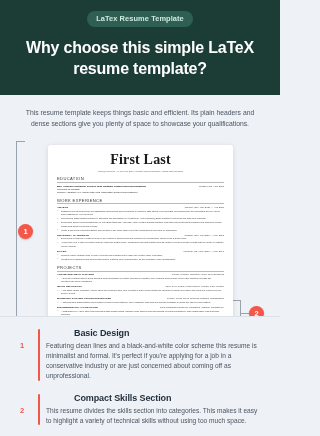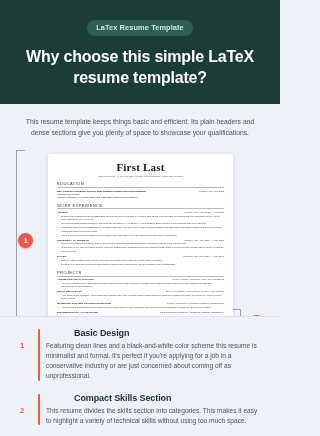--- a/index.html
+++ b/index.html
@@ -7,21 +7,21 @@
     width: 280px; height: 436px;
     font-family: "Liberation Sans", sans-serif;
     background: #eef1f5;
     overflow: hidden;
   }
   .page { position: relative; width: 280px; height: 436px; }
 
   
   .hero {
     background: #1b3d35;
-    padding: 16px 14px 16px;
+    padding: 7px 14px 16px;
     text-align: center;
   }
   .badge {
     display: inline-block;
     background: #2f5f53;
     color: #cfe8df;
     font-size: 7.4px;
     font-weight: bold;
     letter-spacing: .1px;
     padding: 3.5px 9px;
@@ -54,21 +54,21 @@
     width: 185px; height: 193px;
     background: #ffffff;
     border-radius: 3px;
     box-shadow: 0 1px 5px rgba(20,35,45,.13);
     padding: 7px 9px;
     overflow: hidden;
   }
   .r-name {
     text-align: center;
     font-family: "Liberation Serif", serif;
-    font-size: 11px;
+    font-size: 14px;
     font-weight: bold;
     color: #1a1a1a;
     letter-spacing: .2px;
   }
   .r-contact {
     text-align: center;
     font-size: 2.1px;
     color: #555;
     margin-top: 2px;
     letter-spacing: .05px;

